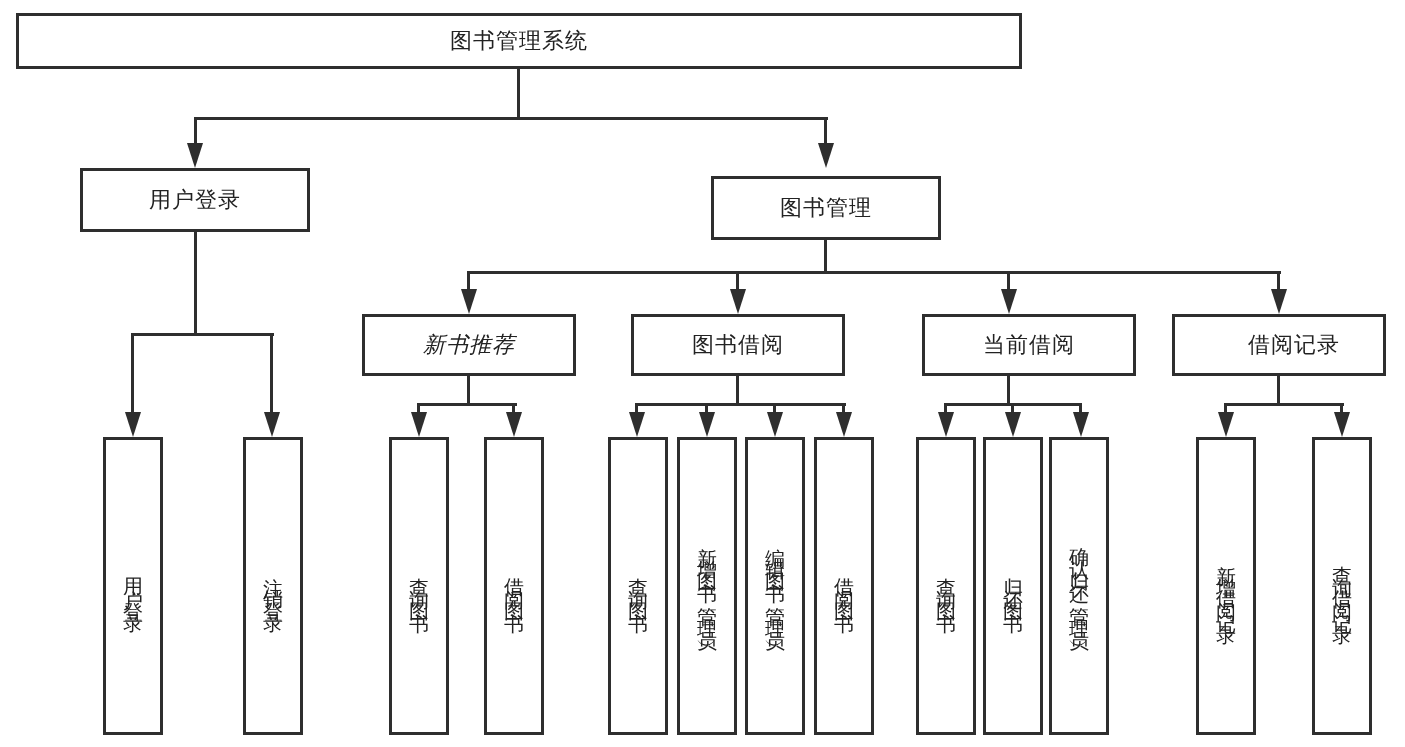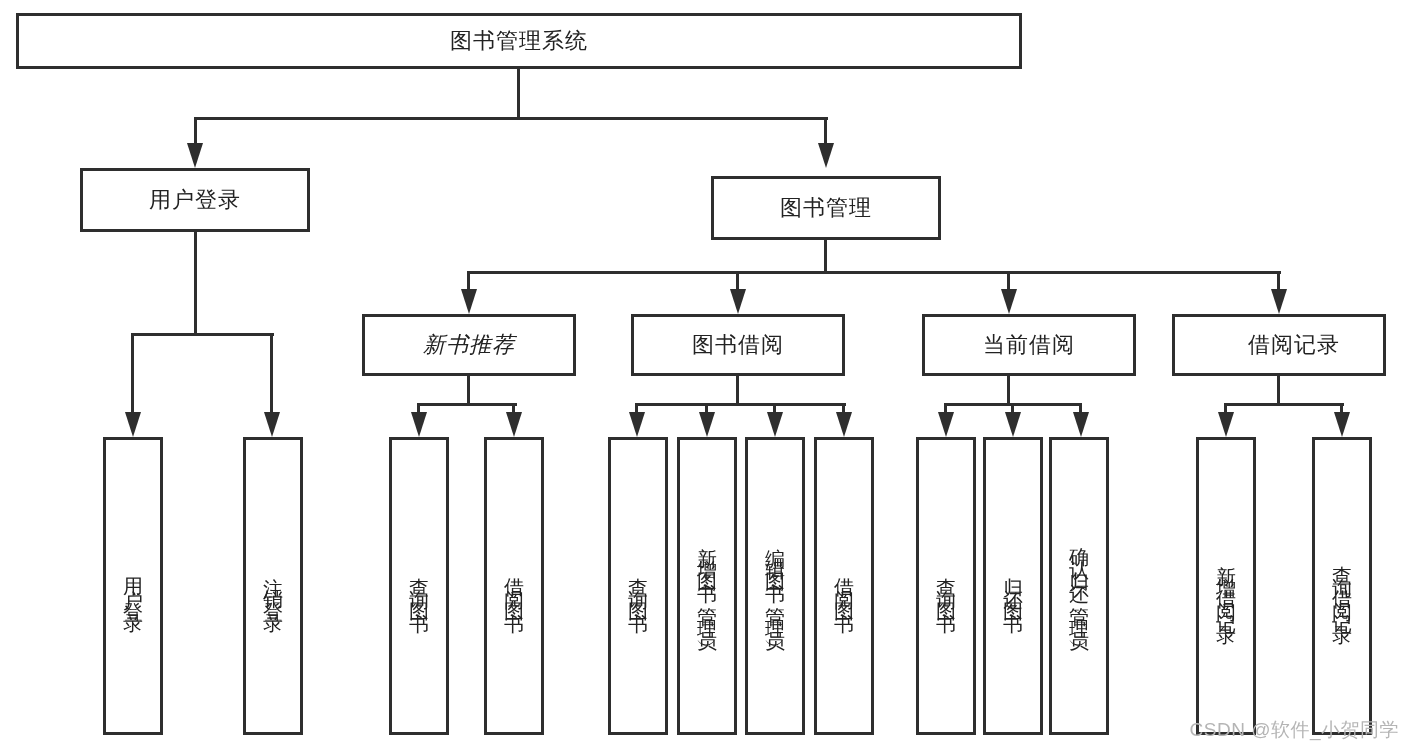--- a/index.html
+++ b/index.html
@@ -171,15 +171,14 @@
   <div class="v" style="left:1079px;top:403px;height:14px;"></div>
   <div class="ar" style="left:1073px;top:412px;"></div>
 
   <div class="v" style="left:1277px;top:376px;height:30px;"></div>
   <div class="h" style="left:1224px;top:403px;width:120px;"></div>
   <div class="v" style="left:1224px;top:403px;height:14px;"></div>
   <div class="ar" style="left:1218px;top:412px;"></div>
   <div class="v" style="left:1340px;top:403px;height:14px;"></div>
   <div class="ar" style="left:1334px;top:412px;"></div>
 
-  <div class="watermark">CSDN @软件_小贺同学</div>
 
 </div>
 
 </body></html>

